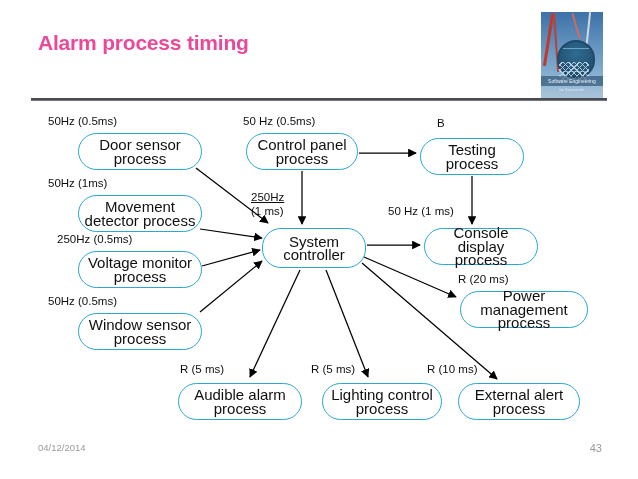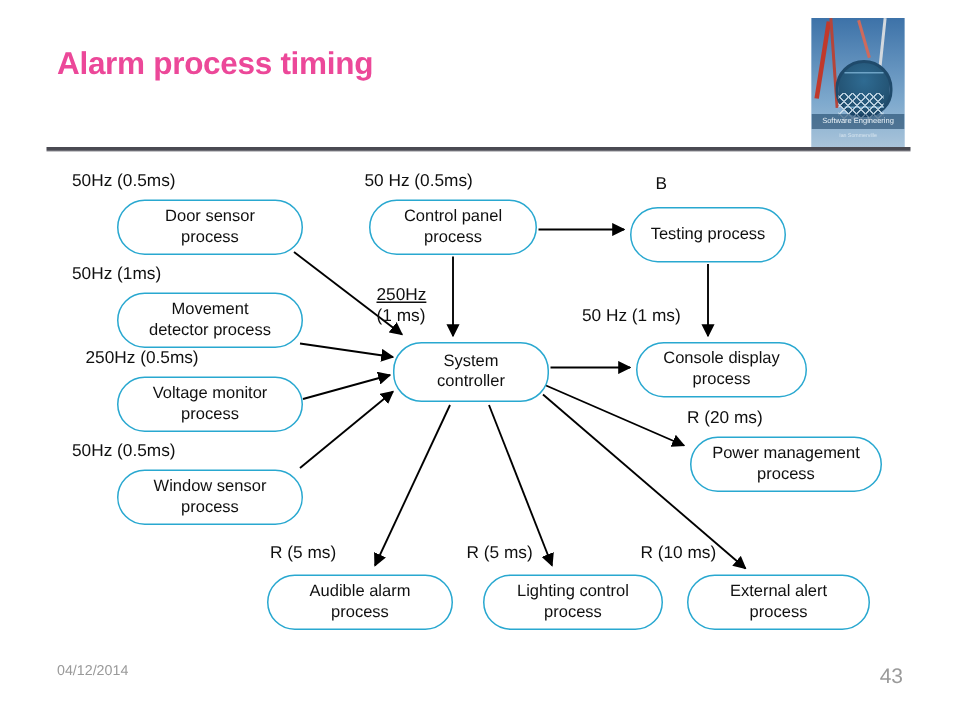--- a/index.html
+++ b/index.html
@@ -65,37 +65,37 @@
 
   
   .canvas{position:absolute;left:0;top:105px;width:638px;height:330px;}
   .edges{position:absolute;left:0;top:0;width:638px;height:330px;}
 
   
   .node{
     position:absolute;box-sizing:border-box;
     border:1.8px solid #29a8d0;border-radius:19px;background:#ffffff;
     display:flex;align-items:center;justify-content:center;text-align:center;
-    color:#101010;font-size:11px;line-height:13.5px;
+    color:#101010;font-size:15px;line-height:13.5px;
     font-family:"Liberation Sans", sans-serif;
     padding:0 5px;
   }
   .node span{display:block;}
 
   
   .lbl{
     position:absolute;color:#0f0f0f;font-size:11.5px;line-height:13px;
     font-family:"Liberation Sans", sans-serif;white-space:nowrap;
   }
 
   
   .footer{position:absolute;left:0;top:442px;width:638px;height:20px;}
   .f-date{position:absolute;left:38px;top:0;font-size:9.5px;color:#9a9a9a;}
   .f-center{position:absolute;left:0;top:0;width:638px;text-align:center;font-size:9.5px;color:#9a9a9a;}
-  .f-page{position:absolute;right:36px;top:0;font-size:14px;color:#9a9a9a;}
+  .f-page{position:absolute;right:36px;top:0;font-size:11px;color:#9a9a9a;}
 </style>
 </head>
 <body>
 
 <div class="slide">
 
   <div class="slide-title">Alarm process timing</div>
   <div class="title-rule"></div>
 
   <div class="book-cover">

